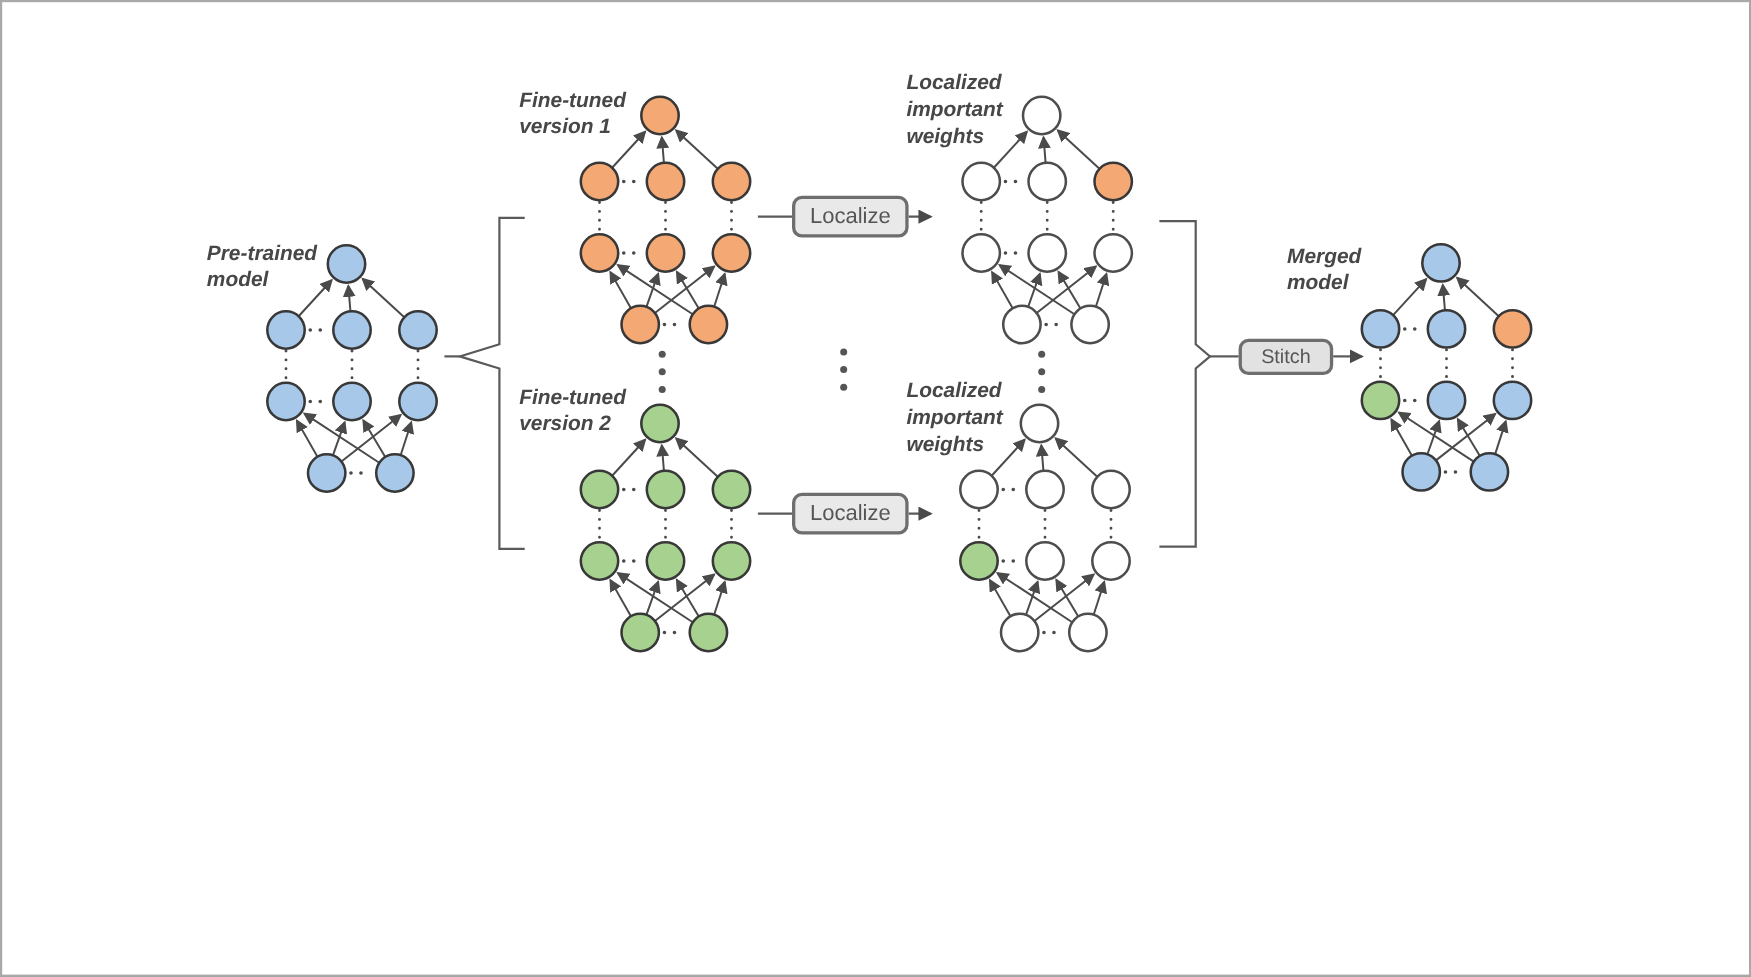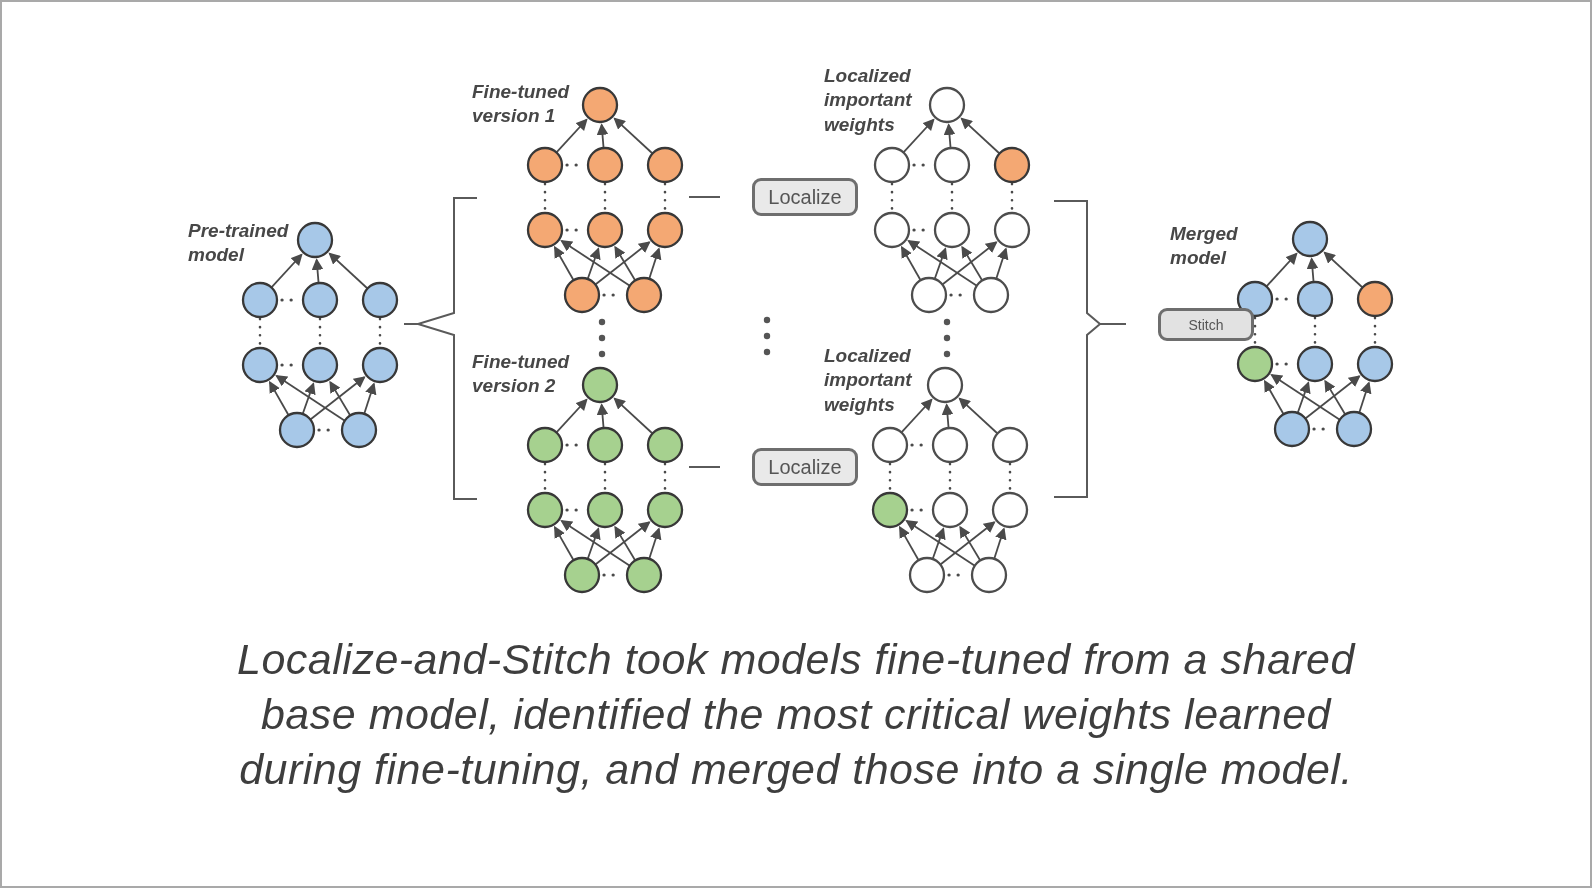--- a/index.html
+++ b/index.html
@@ -26,25 +26,24 @@
   .flow-button{
     position:absolute;
     display:flex;align-items:center;justify-content:center;
     background:#e9e9e9;
     border:3px solid #6e6e6e;
     border-radius:9px;
     box-sizing:border-box;
     color:#555555;
     font-size:20px;
     font-family:"Liberation Sans", sans-serif;
-    margin-left:32px;
   }
   #localize-button-1{left:718px;top:176px;width:106px;height:38px;}
   #localize-button-2{left:718px;top:446px;width:106px;height:38px;}
-  #stitch-button{left:1124px;top:306px;width:96px;height:33px;font-size:14px;background:#e2e2e2;}
+  #stitch-button{left:1124px;top:306px;width:86px;height:33px;font-size:18px;background:#e2e2e2;}
   #caption{
     position:absolute;
     left:0;top:630px;width:100%;
     text-align:center;
     font-style:italic;
     font-size:43px;
     line-height:1.28;
     color:#3e3e3e;
     letter-spacing:0.5px;
   }
@@ -260,18 +259,13 @@
   <div class="net-label" style="left:822px;top:342px;">Localized
 important
 weights</div>
   <div class="net-label" style="left:1168px;top:220px;">Merged
 model</div>
 
   <div class="flow-button" id="localize-button-1">Localize</div>
   <div class="flow-button" id="localize-button-2">Localize</div>
   <div class="flow-button" id="stitch-button">Stitch</div>
 
-  <div id="caption">
-    <div>Localize-and-Stitch took models fine-tuned from a shared</div>
-    <div>base model, identified the most critical weights learned</div>
-    <div>during fine-tuning, and merged those into a single model.</div>
-  </div>
 </div>
 
 </body></html>

